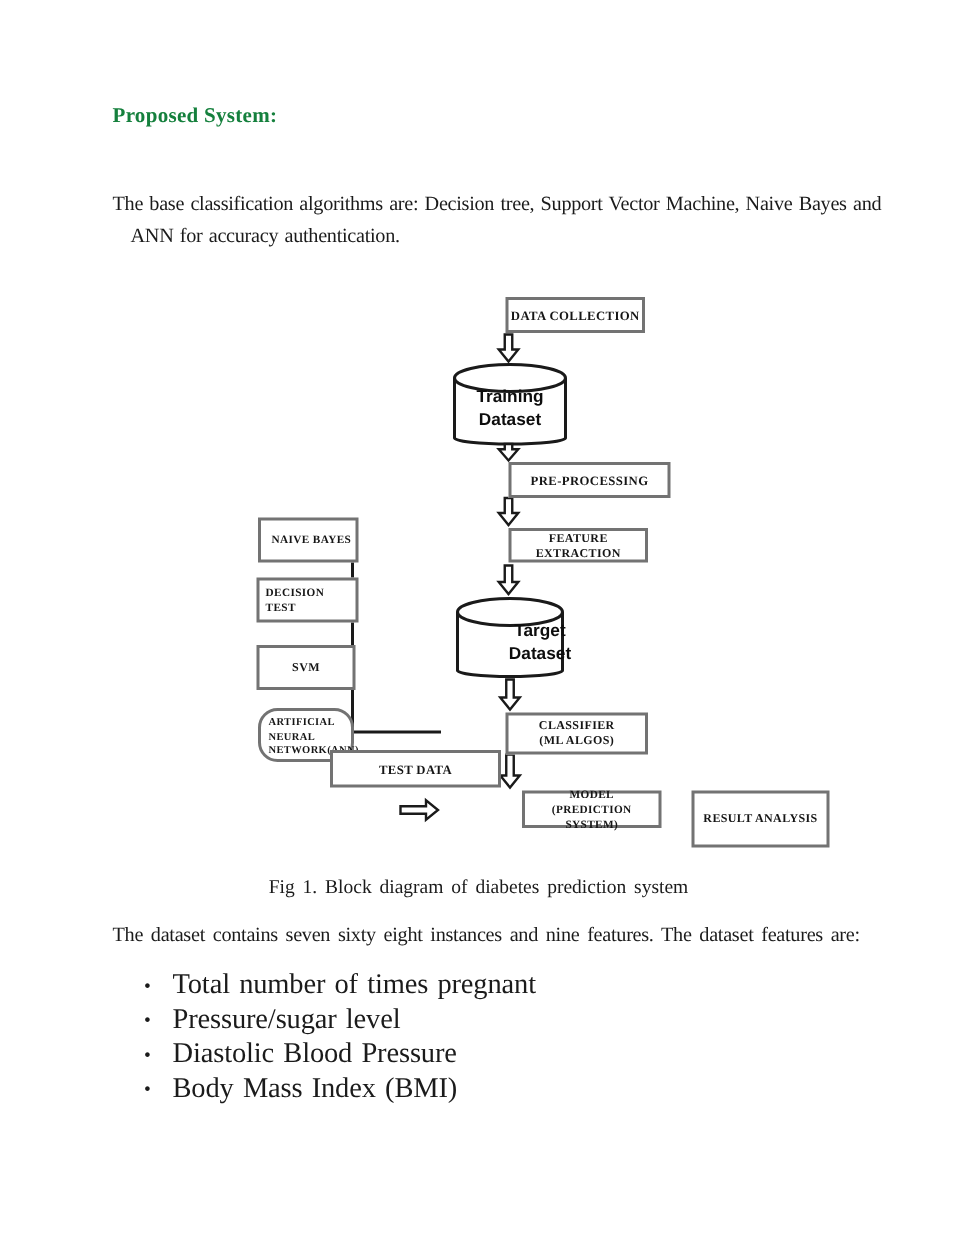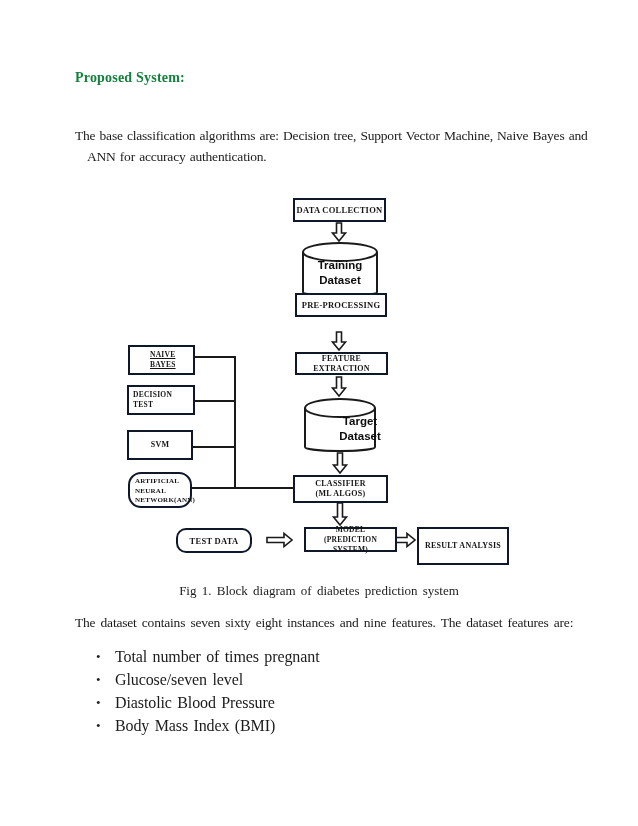--- a/index.html
+++ b/index.html
@@ -6,46 +6,46 @@
   #page{position:relative;width:638px;height:826px;background:#ffffff;overflow:hidden;
         font-family:"Liberation Serif", serif;color:#1b1b1b;}
   .abs{position:absolute;}
   #heading{left:75px;top:70px;font-size:14px;font-weight:bold;color:#15803d;letter-spacing:.2px;}
   .para-line{left:75px;white-space:nowrap;font-size:13.5px;letter-spacing:-.2px;word-spacing:1px;}
   #intro-line-1{top:106px;}
   #intro-line-2{top:128px;}
   #intro-line-3{top:149px;margin-left:12px;}
   
   #diagram-svg{left:0;top:0;width:638px;height:826px;}
-  .dbox{position:absolute;box-sizing:border-box;border:2px solid #0f172a;background:#fff;
+  .dbox{position:absolute;box-sizing:border-box;border:2px solid #737373;background:#fff;
         display:flex;align-items:center;justify-content:center;text-align:center;
-        font-weight:bold;color:#161616;font-size:8.5px;letter-spacing:.25px;line-height:10px;}
+        font-weight:bold;color:#161616;font-size:8.5px;letter-spacing:.25px;line-height:10px;margin-left:44px;}
   #box-data-collection{left:293px;top:198px;width:93px;height:24px;}
-  #box-pre-processing{left:295px;top:293px;width:92px;height:24px;}
+  #box-pre-processing{left:295px;top:308px;width:108px;height:24px;}
   #box-feature-extraction{left:295px;top:352px;width:93px;height:23px;font-size:8px;}
   #box-classifier{left:293px;top:475px;width:95px;height:28px;font-size:8px;flex-direction:column;}
-  #box-naive-bayes{left:128px;top:345px;width:67px;height:30px;justify-content:flex-start;padding-left:20px;font-size:7.5px;text-align:left;text-decoration:underline;}
+  #box-naive-bayes{left:128px;top:345px;width:67px;height:30px;justify-content:flex-start;padding-left:7px;font-size:7.5px;text-align:left;}
   #box-decision-tree{left:127px;top:385px;width:68px;height:30px;justify-content:flex-start;padding-left:4px;font-size:7.5px;text-align:left;}
   #box-svm{left:127px;top:430px;width:66px;height:30px;font-size:8px;}
   #box-ann{left:128px;top:472px;width:64px;height:36px;justify-content:flex-start;padding-left:5px;
            font-size:7px;line-height:9.5px;text-align:left;flex-direction:column;align-items:flex-start;
            padding-top:3px;box-sizing:border-box;border-radius:13px;}
-  #box-test-data{left:176px;top:528px;width:76px;height:25px;border-radius:10px;}
+  #box-test-data{left:176px;top:500px;width:114px;height:25px;}
   #box-model{left:304px;top:527px;width:93px;height:25px;font-size:7.5px;flex-direction:column;}
   #box-result-analysis{left:417px;top:527px;width:92px;height:38px;font-size:8px;}
   .cyl-label{position:absolute;text-align:center;font-family:"Liberation Sans", sans-serif;
              font-weight:bold;color:#0d0d0d;font-size:11.5px;line-height:15px;}
   #training-label{left:303px;top:258px;width:74px;}
   #target-label{left:305px;top:414px;width:70px;padding-left:20px;}
   #fig-caption{left:0;top:583px;width:638px;text-align:center;font-size:13px;word-spacing:2px;}
   #dataset-intro{left:75px;top:615px;white-space:nowrap;font-size:13.5px;letter-spacing:-.2px;word-spacing:2px;}
   #bullet-list{left:96px;top:645px;}
   .bullet-row{display:flex;height:23px;align-items:center;}
   .bullet-dot{width:19px;font-size:13px;}
-  .bullet-text{font-size:16px;letter-spacing:-.1px;word-spacing:1.5px;white-space:nowrap;}
+  .bullet-text{font-size:19px;letter-spacing:-.1px;word-spacing:1.5px;white-space:nowrap;}
 </style>
 </head>
 <body>
 
 <div id="page">
 
   <div id="heading" class="abs">Proposed System:</div>
 
   <div id="intro-line-2" class="abs para-line">The base classification algorithms are: Decision tree, Support Vector Machine, Naive Bayes and</div>
   <div id="intro-line-3" class="abs para-line">ANN for accuracy authentication.</div>
@@ -128,21 +128,21 @@
 
   <div id="dataset-intro" class="abs">The dataset contains seven sixty eight instances and nine features. The dataset features are:</div>
 
   <div id="bullet-list" class="abs">
     <div class="bullet-row">
       <span class="bullet-dot">•</span>
       <span class="bullet-text">Total number of times pregnant</span>
     </div>
     <div class="bullet-row">
       <span class="bullet-dot">•</span>
-      <span class="bullet-text">Glucose/seven level</span>
+      <span class="bullet-text">Pressure/sugar level</span>
     </div>
     <div class="bullet-row">
       <span class="bullet-dot">•</span>
       <span class="bullet-text">Diastolic Blood Pressure</span>
     </div>
     <div class="bullet-row">
       <span class="bullet-dot">•</span>
       <span class="bullet-text">Body Mass Index (BMI)</span>
     </div>
   </div>

